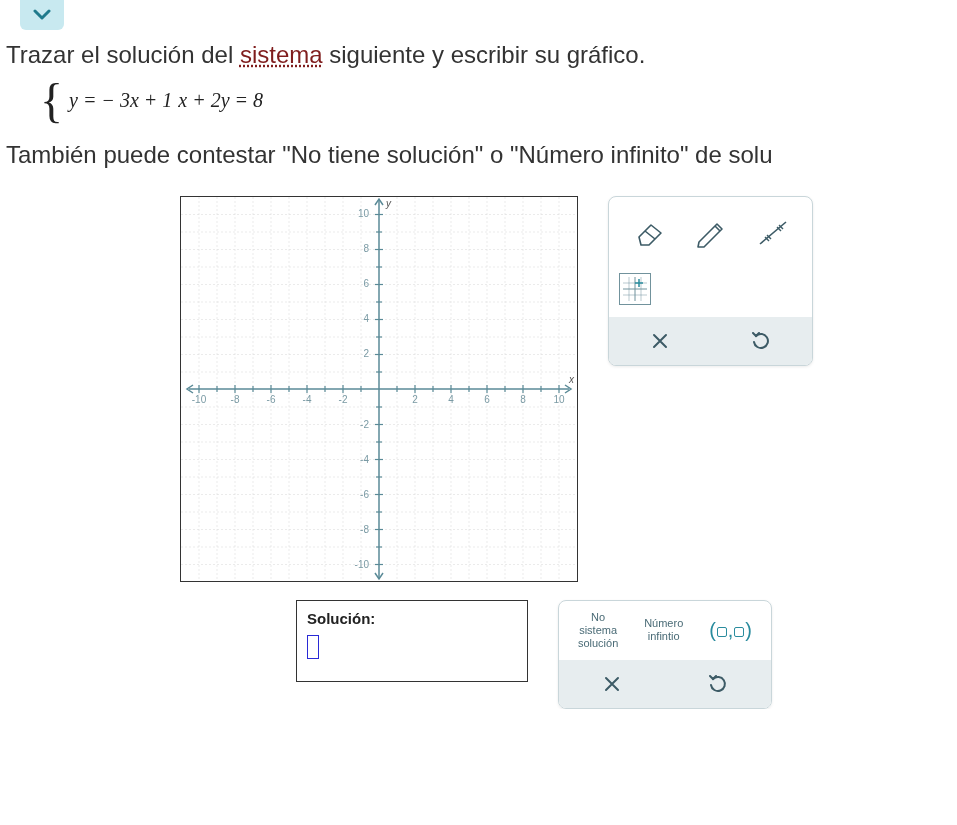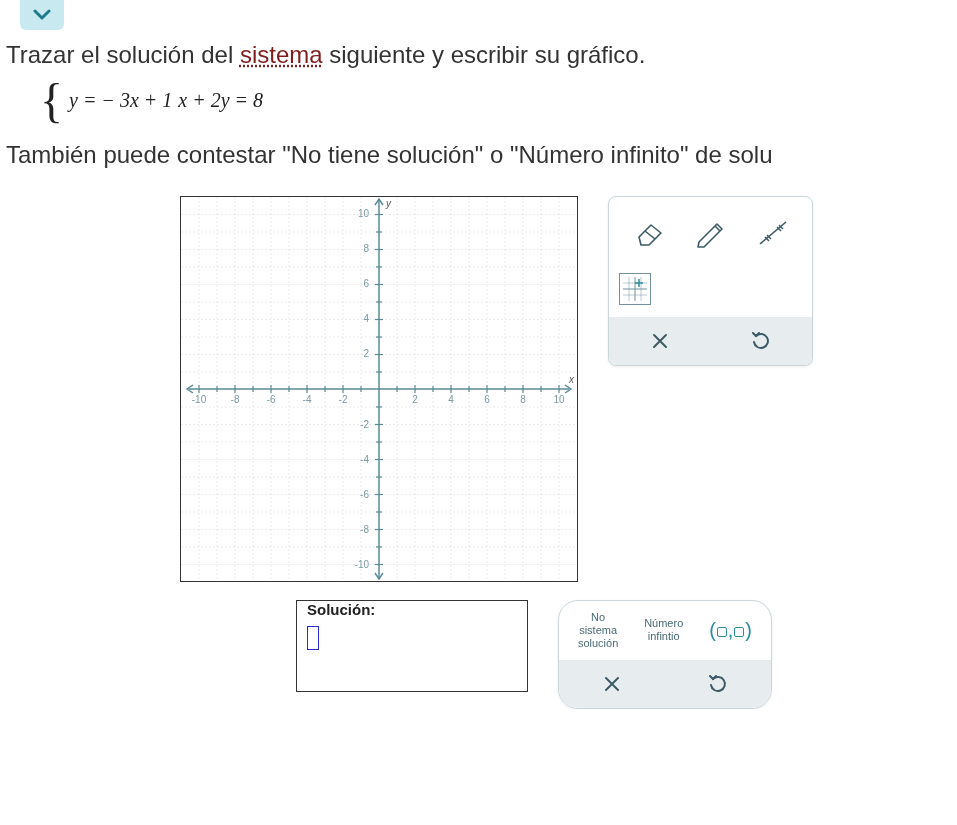--- a/index.html
+++ b/index.html
@@ -105,37 +105,37 @@
   }
 
   .answer-row {
     display: flex;
     align-items: flex-start;
     gap: 30px;
     padding: 18px 0 0 296px;
   }
   .solution-box {
     width: 232px;
-    height: 92px;
+    height: 82px;
     border: 1px solid #333;
-    padding: 0 10px;
+    padding: 9px 10px;
   }
   .solution-box .label { font-weight: bold; font-size: 15px; }
   .cursor-box {
     display: inline-block;
     width: 12px;
     height: 24px;
     border: 1.6px solid #2a2ad6;
     margin-top: 8px;
   }
 
   .answer-tools {
     width: 214px;
     border: 1px solid #c9d6da;
-    border-radius: 20px;
+    border-radius: 8px;
     box-shadow: 0 1px 3px rgba(0,0,0,0.08);
     overflow: hidden;
   }
   .ans-opts {
     display: flex;
     align-items: center;
     justify-content: space-around;
     padding: 10px 6px;
     font-size: 11px;
     color: #4a6b76;

